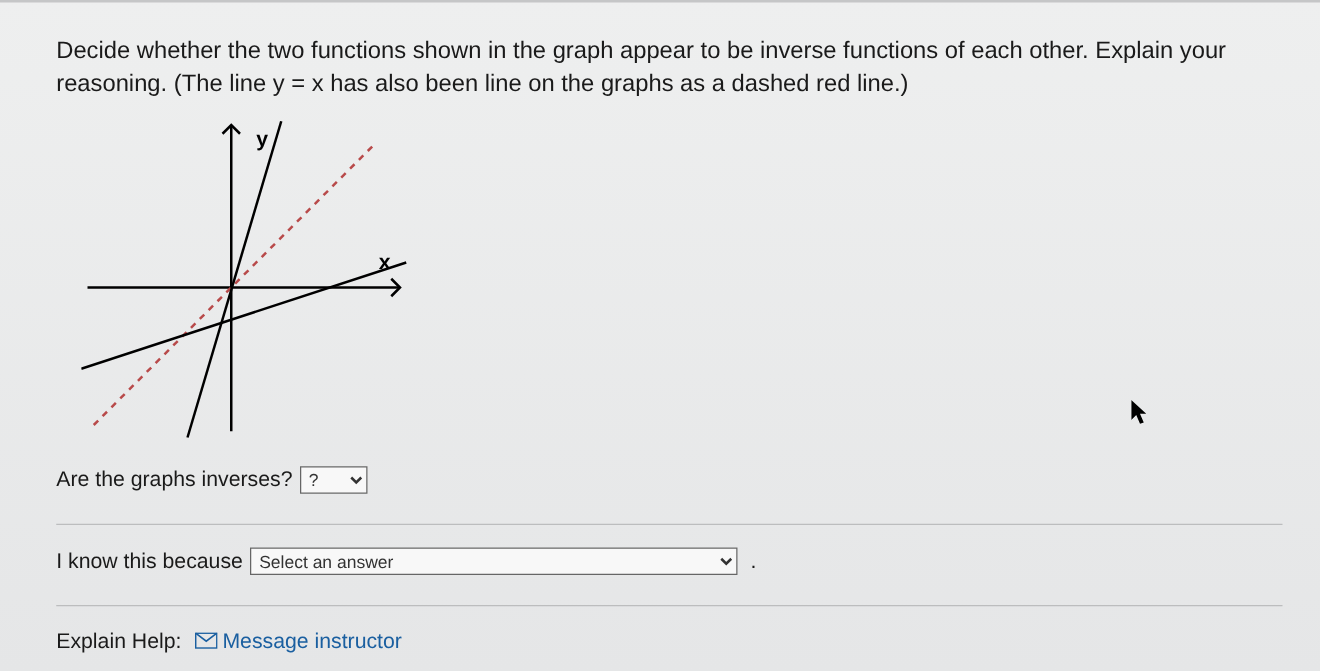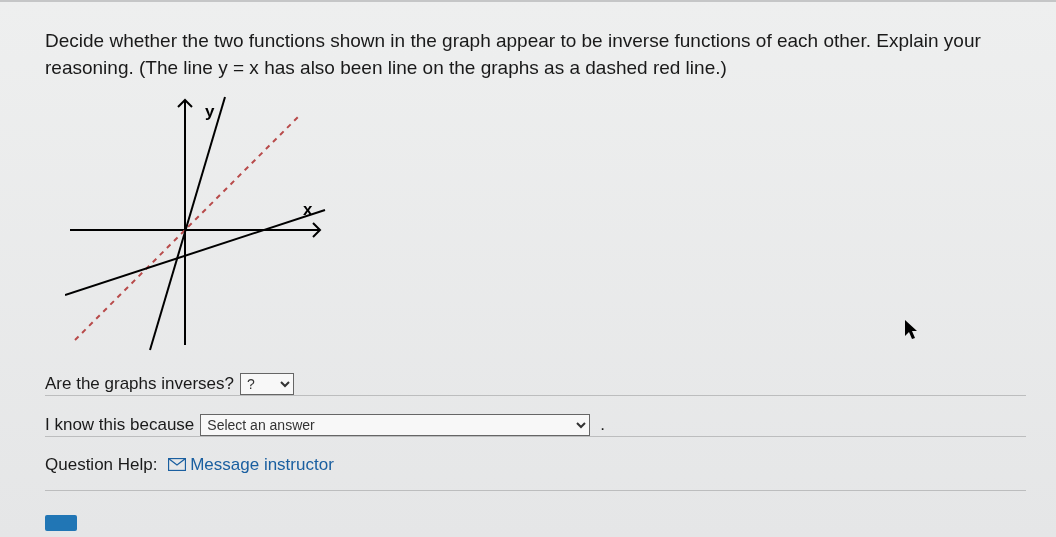--- a/index.html
+++ b/index.html
@@ -43,21 +43,21 @@
       margin-bottom: 18px;
     }
     .graph-svg {
       display: block;
     }
     .question-row {
       font-size: 17px;
       color: #1a1a1a;
       margin-bottom: 18px;
       border-bottom: 1px solid #bcbdbe;
-      padding-bottom: 0;
+      padding-bottom: 24px;
       display: flex;
       align-items: center;
       gap: 6px;
     }
     select {
       font-size: 14px;
       padding: 1px 2px;
       background: #f8f8f8;
       border: 1px solid #666;
       color: #333;
@@ -148,21 +148,21 @@
 
   <div class="question-row">
     <span>I know this because</span>
     <select class="select-large">
       <option>Select an answer</option>
     </select>
     <span class="period">.</span>
   </div>
 
   <div class="help-row">
-    <span>Question Help:</span>
+    <span>Explain Help:</span>
     <a class="help-link">
       <span class="mail-icon">
         <svg width="18" height="13" viewBox="0 0 18 13">
           <rect x="0.5" y="0.5" width="17" height="12" fill="none" stroke="#1a5fa0" stroke-width="1.3"></rect>
           <polyline points="0.5,0.5 9,7 17.5,0.5" fill="none" stroke="#1a5fa0" stroke-width="1.3"></polyline>
         </svg>
       </span><span>Message instructor</span>
     </a>
   </div>
 

